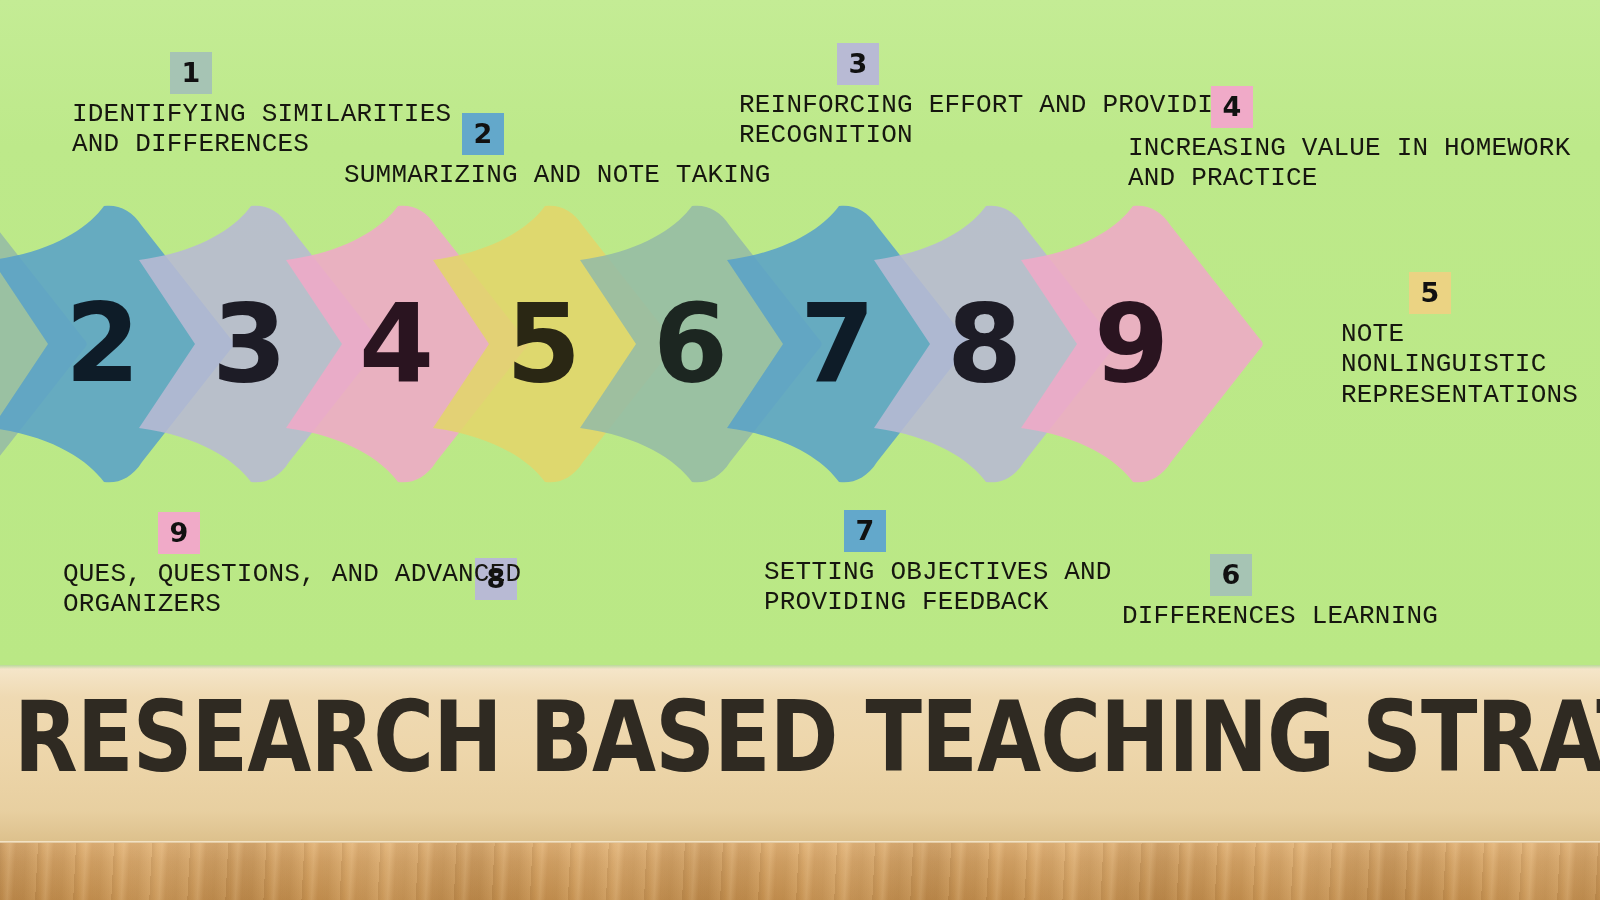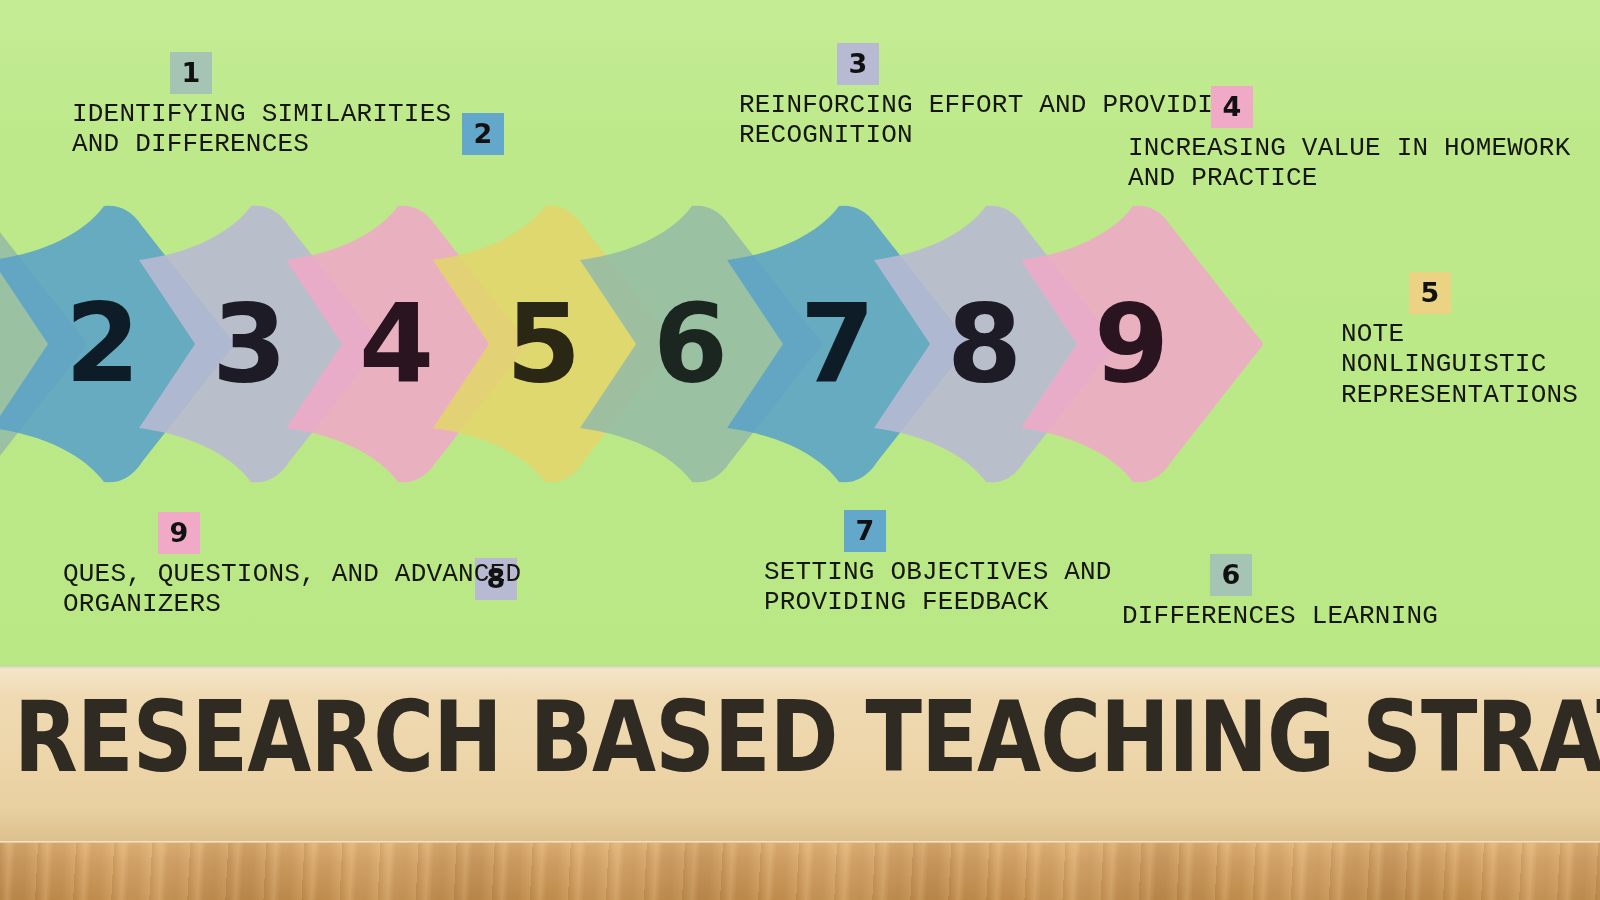--- a/index.html
+++ b/index.html
@@ -234,20 +234,21 @@
     </div>
 
   <div id="callout-layer">
       <div class="callout" style="left: 72px; top: 52px;">
         <div class="badge-row" style="padding-left: 98px;"><span class="badge" style="background: rgb(166, 196, 180);">1</span></div>
         <div class="callout-text">IDENTIFYING SIMILARITIES
 AND DIFFERENCES</div>
       </div>
       <div class="callout" style="left: 344px; top: 113px;">
         <div class="badge-row" style="padding-left: 118px;"><span class="badge" style="background: rgb(99, 168, 203);">2</span></div>
+        <div class="callout-text">SUMMARIZING AND NOTE TAKING</div>
       </div>
       <div class="callout" style="left: 739px; top: 43px;">
         <div class="badge-row" style="padding-left: 98px;"><span class="badge" style="background: rgb(184, 186, 212);">3</span></div>
         <div class="callout-text">REINFORCING EFFORT AND PROVIDING
 RECOGNITION</div>
       </div>
       <div class="callout" style="left: 1128px; top: 86px;">
         <div class="badge-row" style="padding-left: 83px;"><span class="badge" style="background: rgb(240, 170, 200);">4</span></div>
         <div class="callout-text">INCREASING VALUE IN HOMEWORK
 AND PRACTICE</div>

